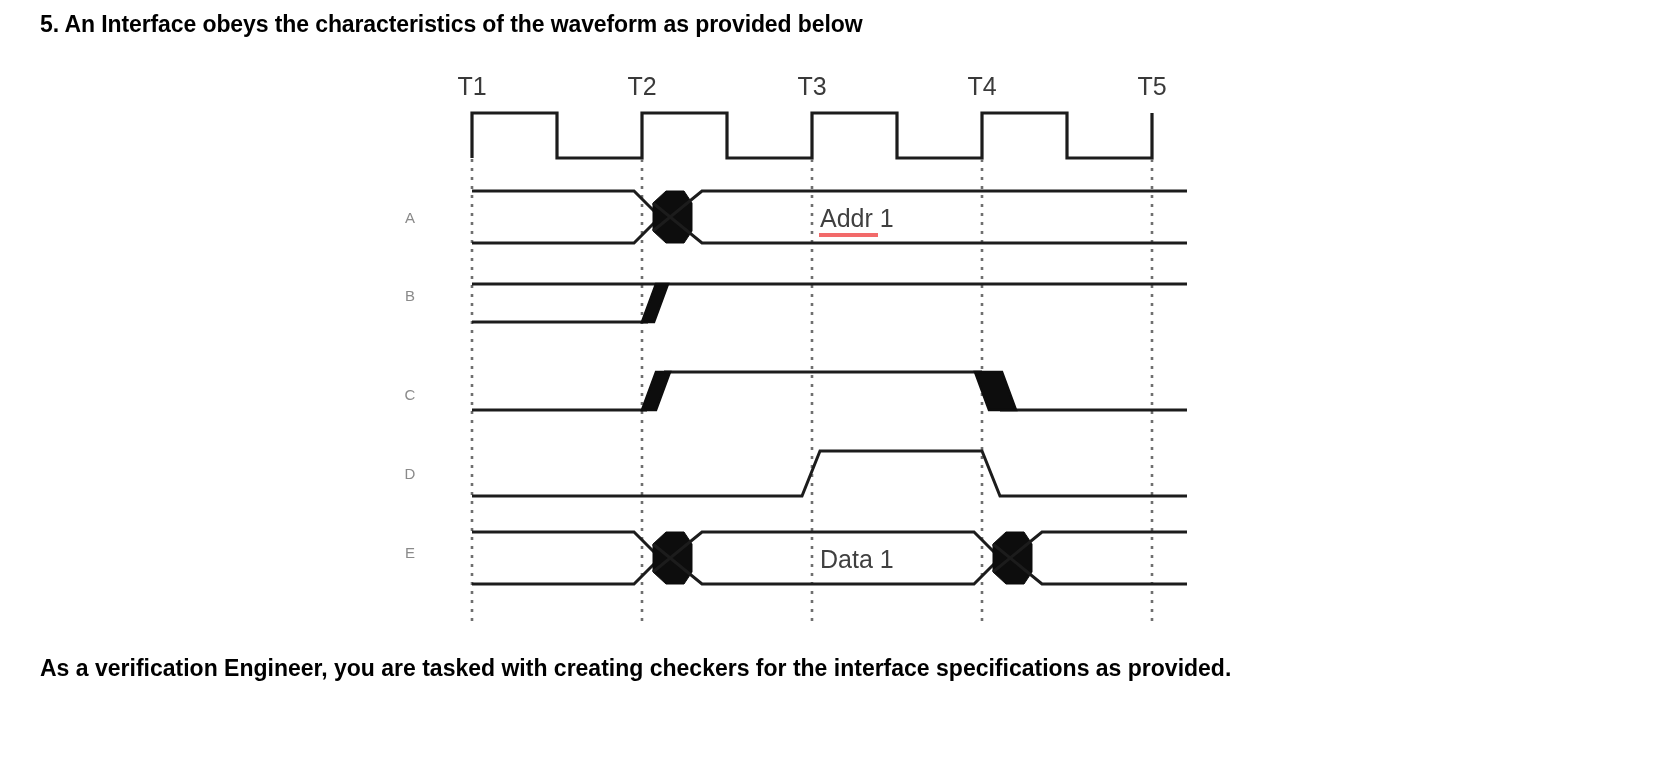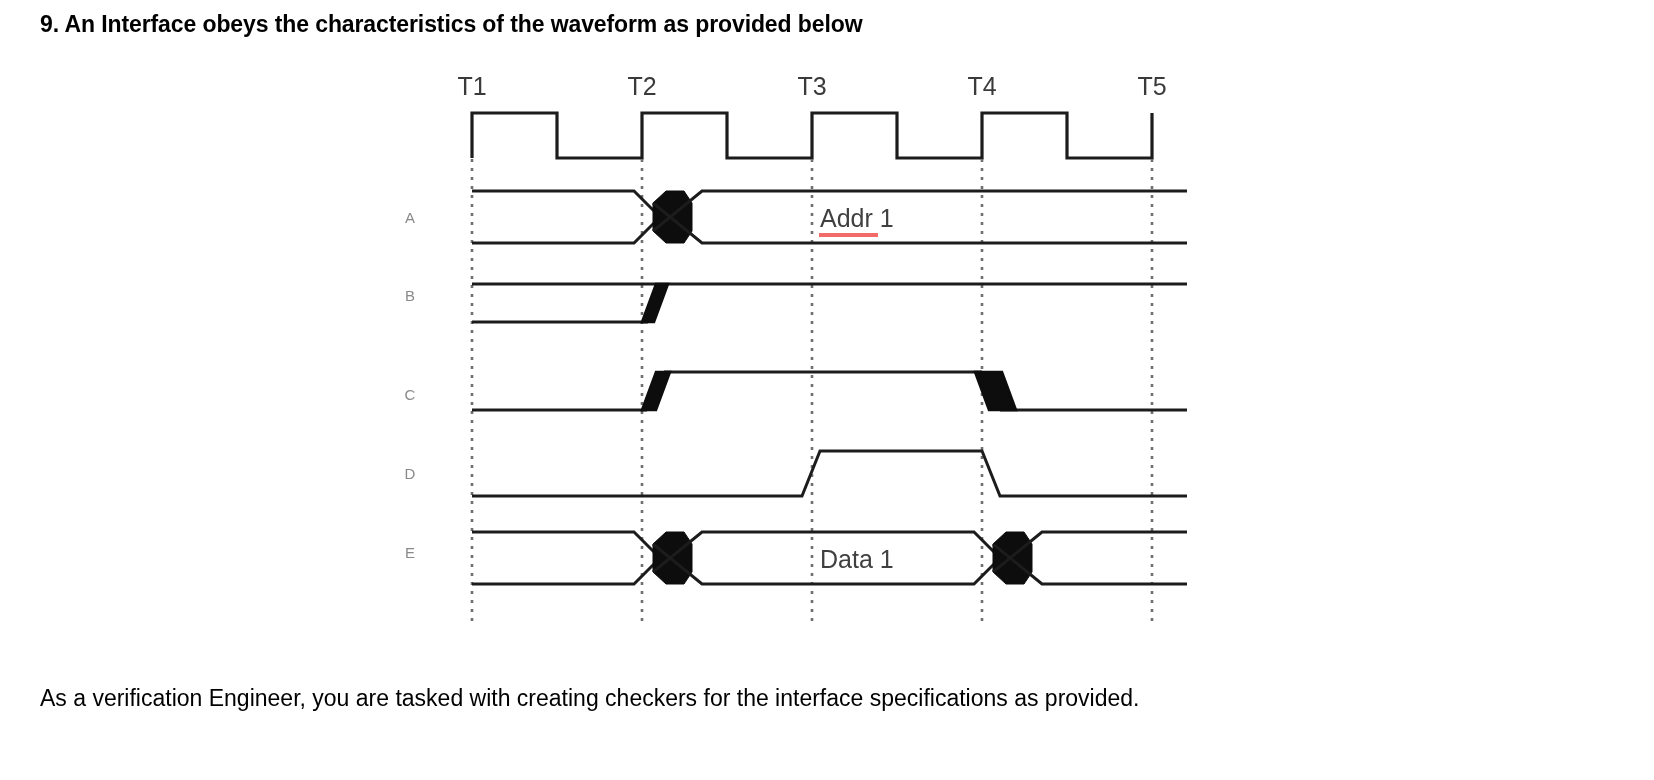--- a/index.html
+++ b/index.html
@@ -55,30 +55,29 @@
     font-size: 25px;
     fill: #404040;
   }
 
   #closing-paragraph {
     position: absolute;
     left: 40px;
     top: 650px;
     width: 1420px;
     font-size: 23px;
-    font-weight: normal;
+    font-weight: bold;
     line-height: 1.62;
     color: #000000;
-    margin-top: 30px;
   }
 </style>
 </head>
 <body>
 
-<div id="question-heading">9. An Interface obeys the characteristics of the waveform as provided below</div>
+<div id="question-heading">5. An Interface obeys the characteristics of the waveform as provided below</div>
 
 <div id="waveform-figure">
 <svg id="waveform-svg" width="1300" height="580" viewBox="0 0 1300 580" xmlns="http://www.w3.org/2000/svg">
 
   <g>
     <text class="time-marker-label" x="460" y="40" text-anchor="middle">T1</text>
     <text class="time-marker-label" x="630" y="40" text-anchor="middle">T2</text>
     <text class="time-marker-label" x="800" y="40" text-anchor="middle">T3</text>
     <text class="time-marker-label" x="970" y="40" text-anchor="middle">T4</text>
     <text class="time-marker-label" x="1140" y="40" text-anchor="middle">T5</text>

